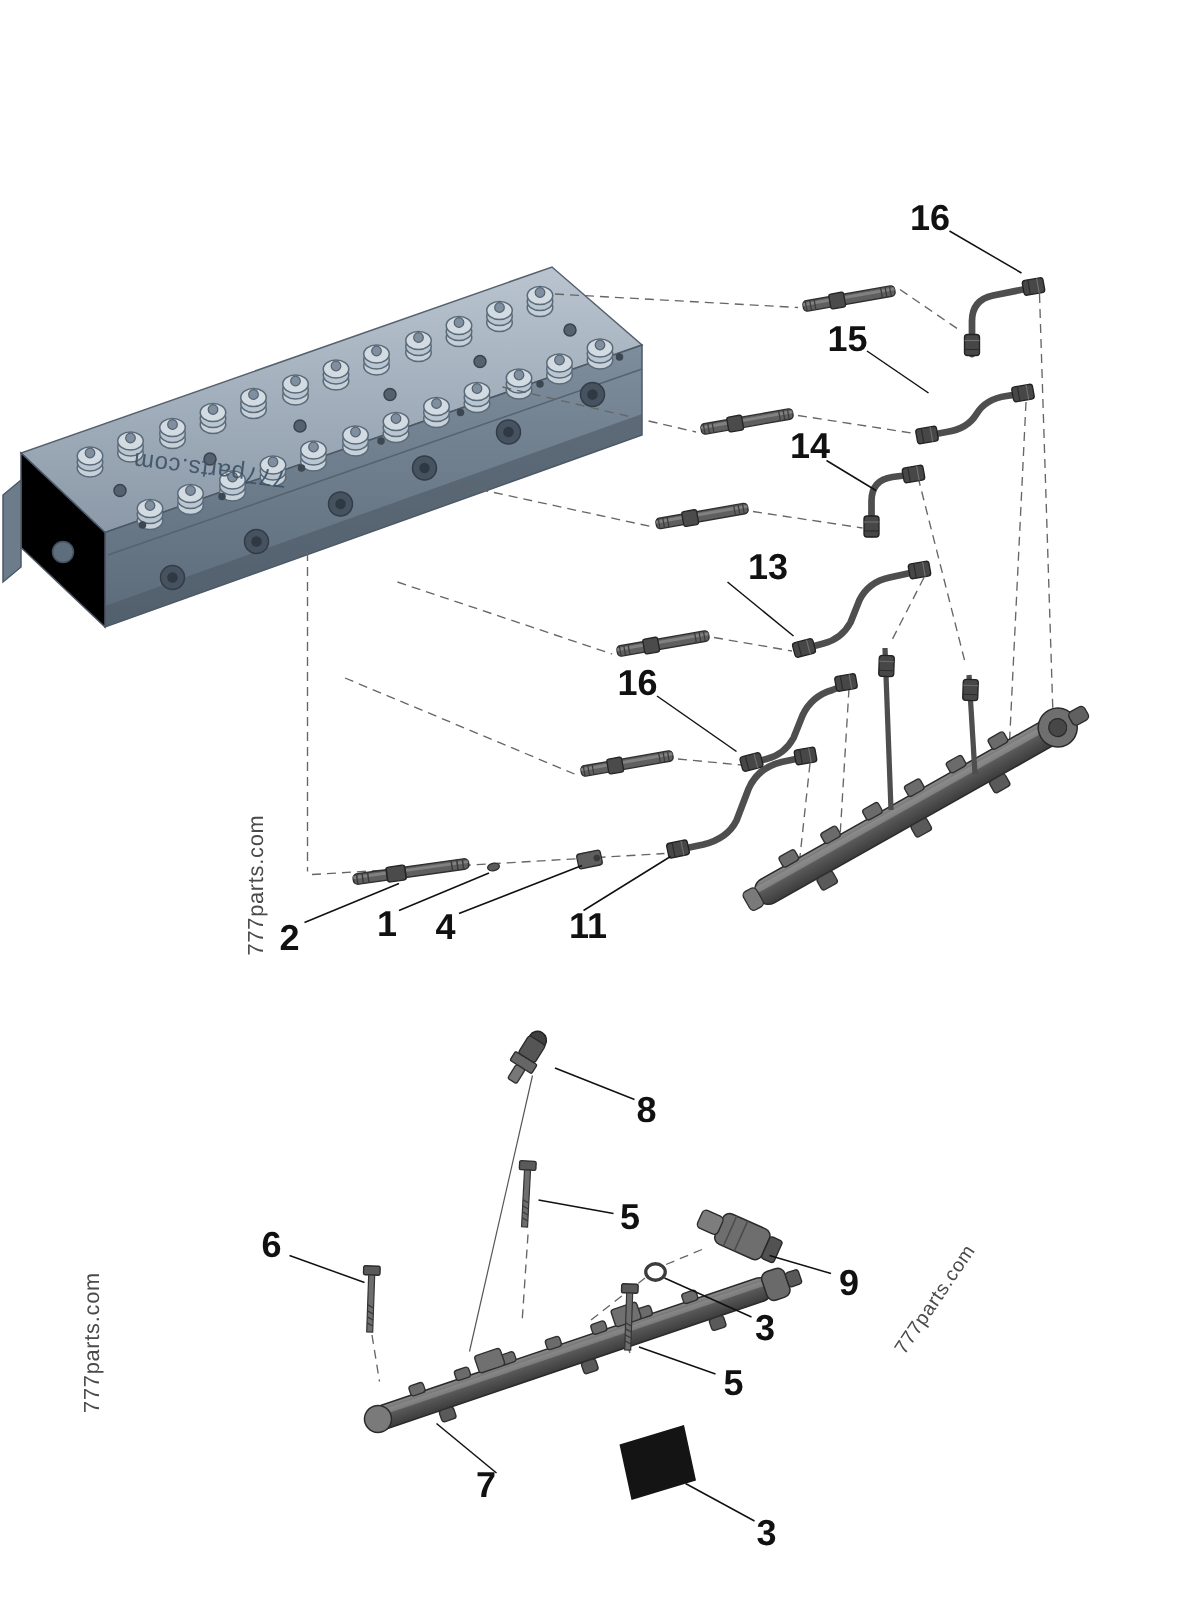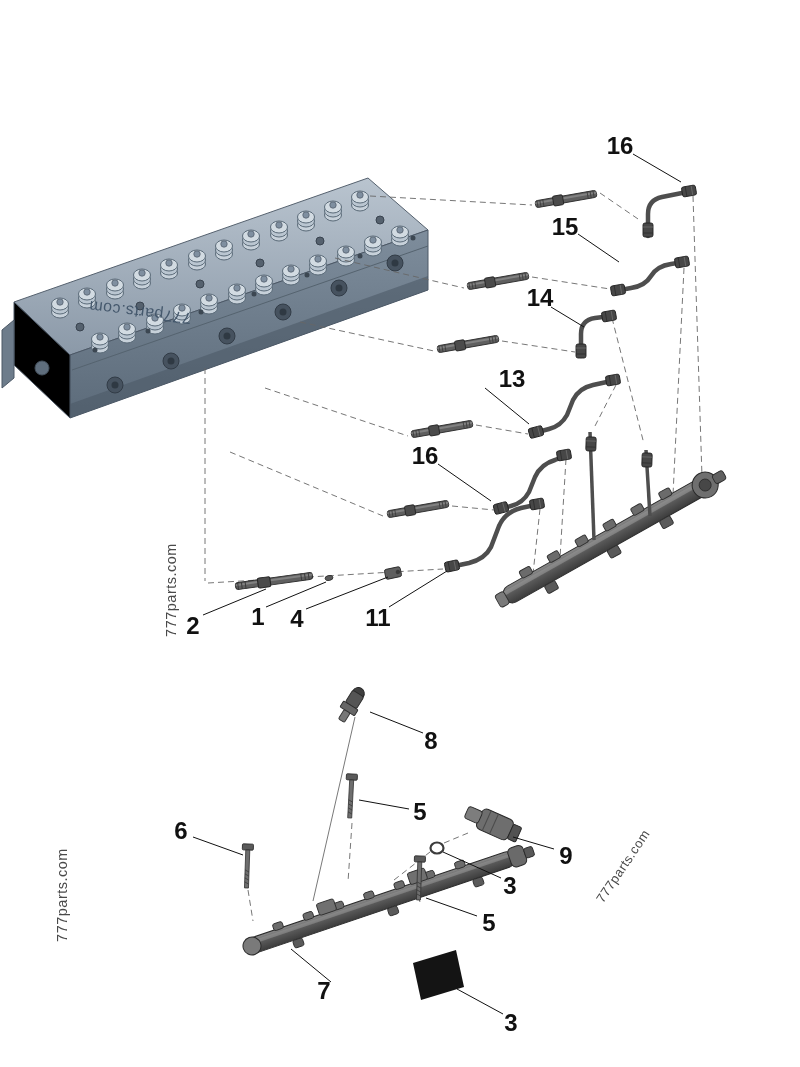--- a/index.html
+++ b/index.html
@@ -346,21 +346,21 @@
   </svg>
 
   <div class="callout" style="left:620px; top:146px;">16</div>
   <div class="callout" style="left:565px; top:227px;">15</div>
   <div class="callout" style="left:540px; top:298px;">14</div>
   <div class="callout" style="left:472px; top:379px;margin-left:40px;">13</div>
   <div class="callout" style="left:425px; top:456px;">16</div>
   <div class="callout" style="left:193px; top:626px;">2</div>
   <div class="callout" style="left:258px; top:617px;">1</div>
   <div class="callout" style="left:297px; top:619px;">4</div>
-  <div class="callout" style="left:378px; top:618px;">11</div>
+  <div class="callout" style="left:392px; top:618px;">11</div>
   <div class="callout" style="left:431px; top:741px;">8</div>
   <div class="callout" style="left:420px; top:812px;">5</div>
   <div class="callout" style="left:181px; top:831px;">6</div>
   <div class="callout" style="left:566px; top:856px;">9</div>
   <div class="callout" style="left:510px; top:886px;">3</div>
   <div class="callout" style="left:489px; top:923px;">5</div>
   <div class="callout" style="left:324px; top:991px;">7</div>
   <div class="callout" style="left:511px; top:1023px;">3</div>
 
   <div class="wm wm-head">777parts.com</div>

